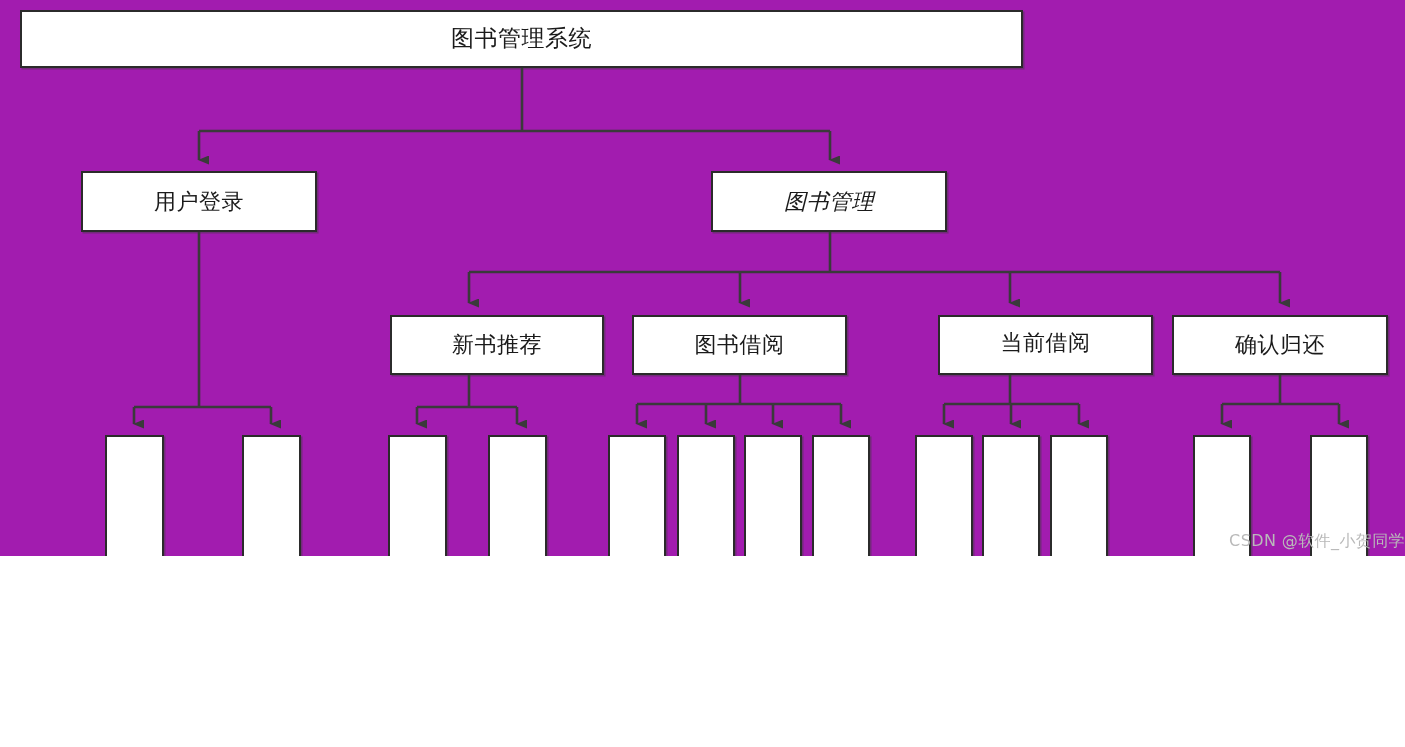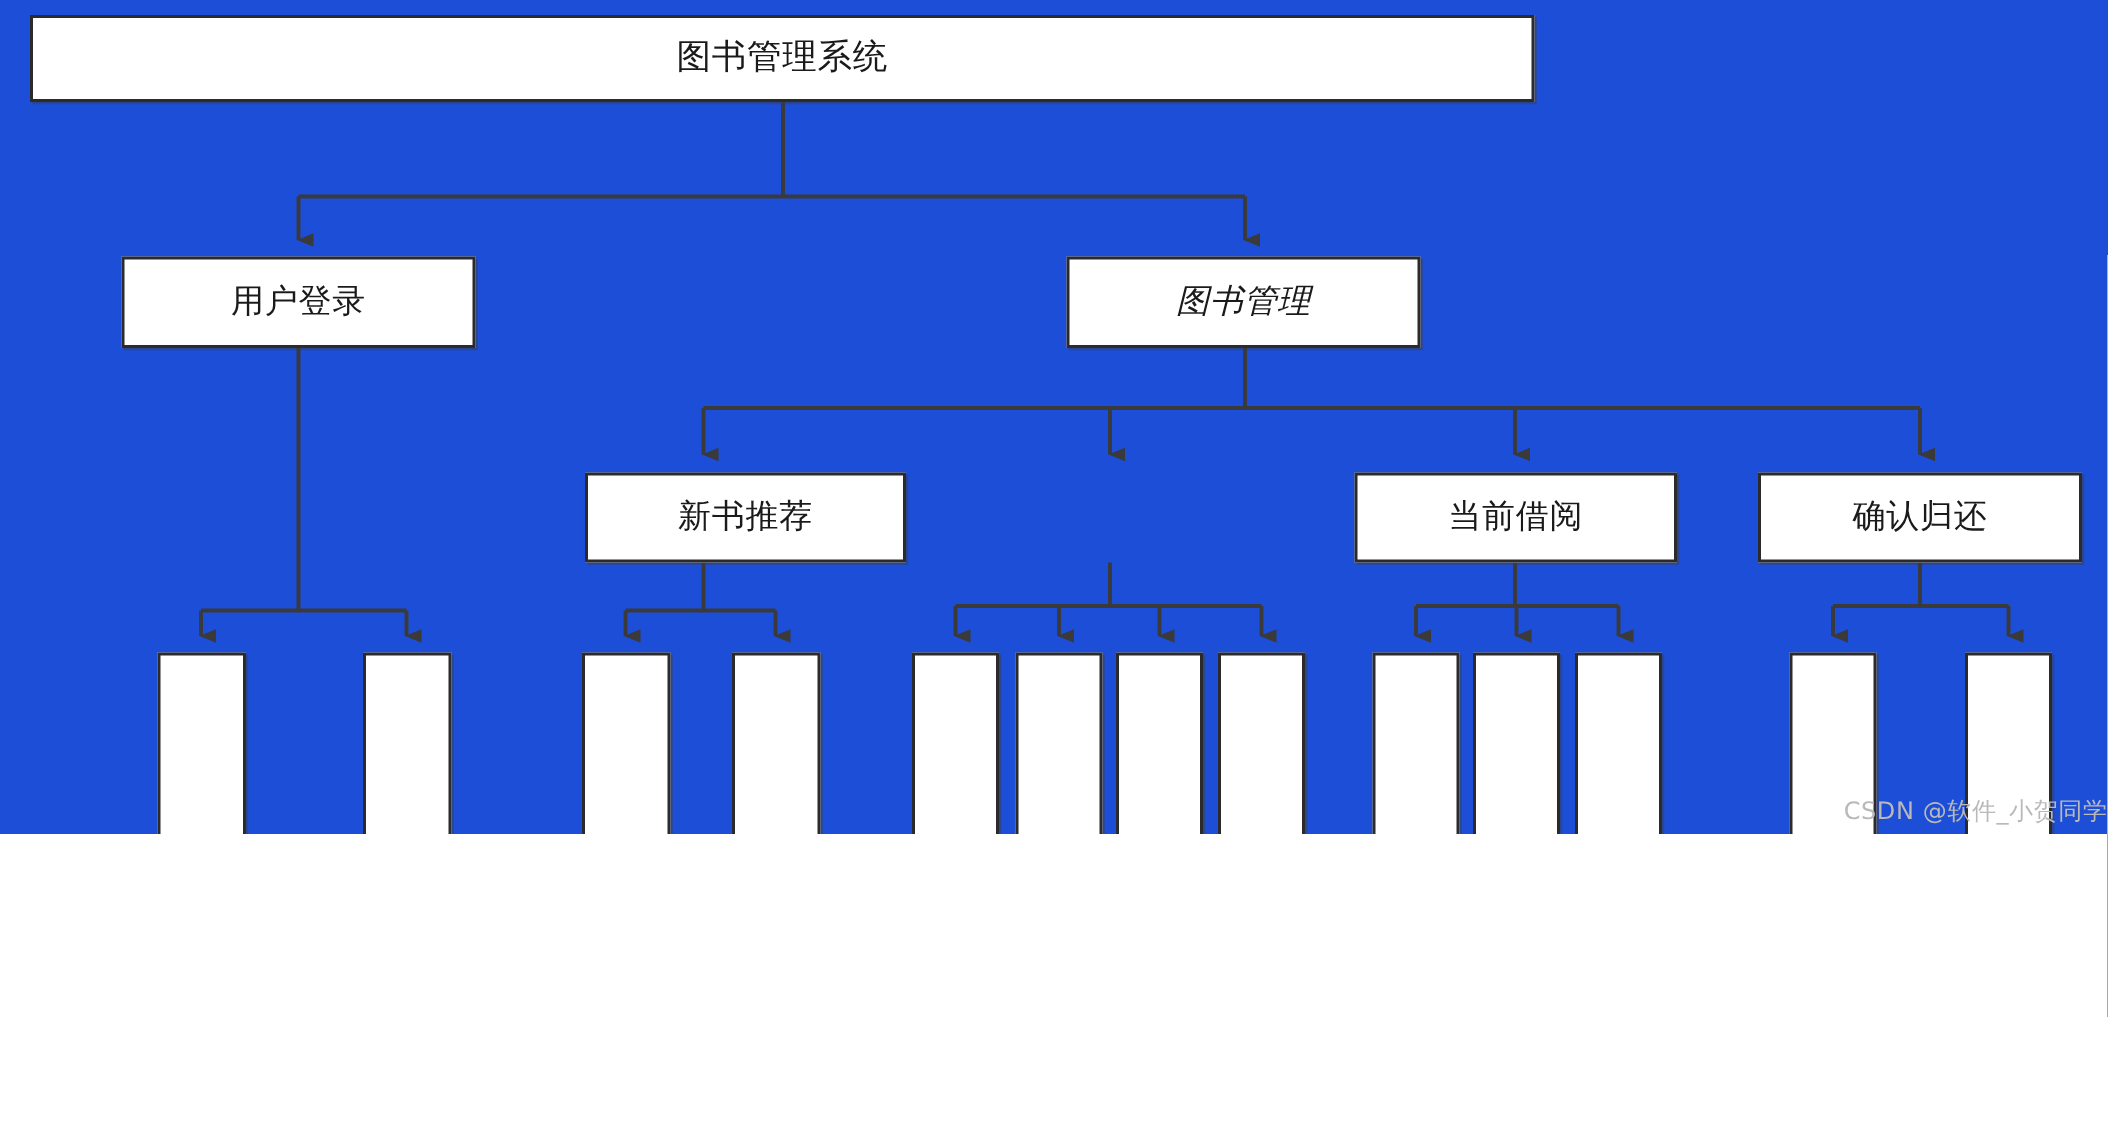--- a/index.html
+++ b/index.html
@@ -8,21 +8,21 @@
     padding: 0;
     background: #ffffff;
   }
   body {
     font-family: "DejaVu Sans", "Liberation Sans", sans-serif;
   }
   #diagram-root {
     position: relative;
     width: 1405px;
     height: 556px;
-    background: #1d4ed8;
+    background: #a21caf;
     overflow: hidden;
   }
   #edge-layer {
     position: absolute;
     left: 0;
     top: 0;
     width: 1405px;
     height: 747px;
     pointer-events: none;
   }
@@ -139,21 +139,24 @@
   <div class="node horiz" style="left:81px; top:171px; width:236px; height:61px;">
     <span class="node-label">用户登录</span>
   </div>
   <div class="node horiz" style="left:711px; top:171px; width:236px; height:61px;font-style:italic;">
     <span class="node-label">图书管理</span>
   </div>
 
   <div class="node horiz" style="left:362px; top:315px; width:214px; height:60px;margin-left:28px;">
     <span class="node-label">新书推荐</span>
   </div>
-  <div class="node horiz" style="left:903px; top:315px; width:215px; height:60px;">
+  <div class="node horiz" style="left:632px; top:315px; width:215px; height:60px;">
+    <span class="node-label">图书借阅</span>
+  </div>
+  <div class="node horiz" style="left:938px; top:315px; width:215px; height:60px;font-family:Liberation Mono, monospace;">
     <span class="node-label">当前借阅</span>
   </div>
   <div class="node horiz" style="left:1172px; top:315px; width:216px; height:60px;">
     <span class="node-label">确认归还</span>
   </div>
 
   <div class="node vert" style="left:105px; top:435px; width:59px; height:300px;">
     <span class="node-label">用户登录</span>
   </div>
   <div class="node vert" style="left:242px; top:435px; width:59px; height:300px;">

